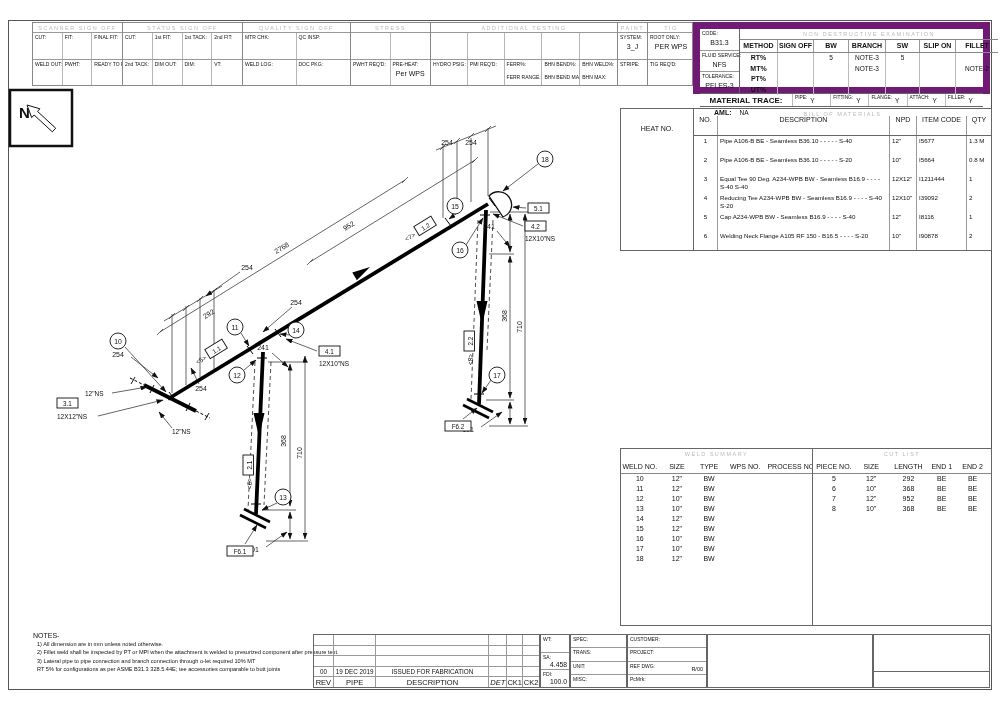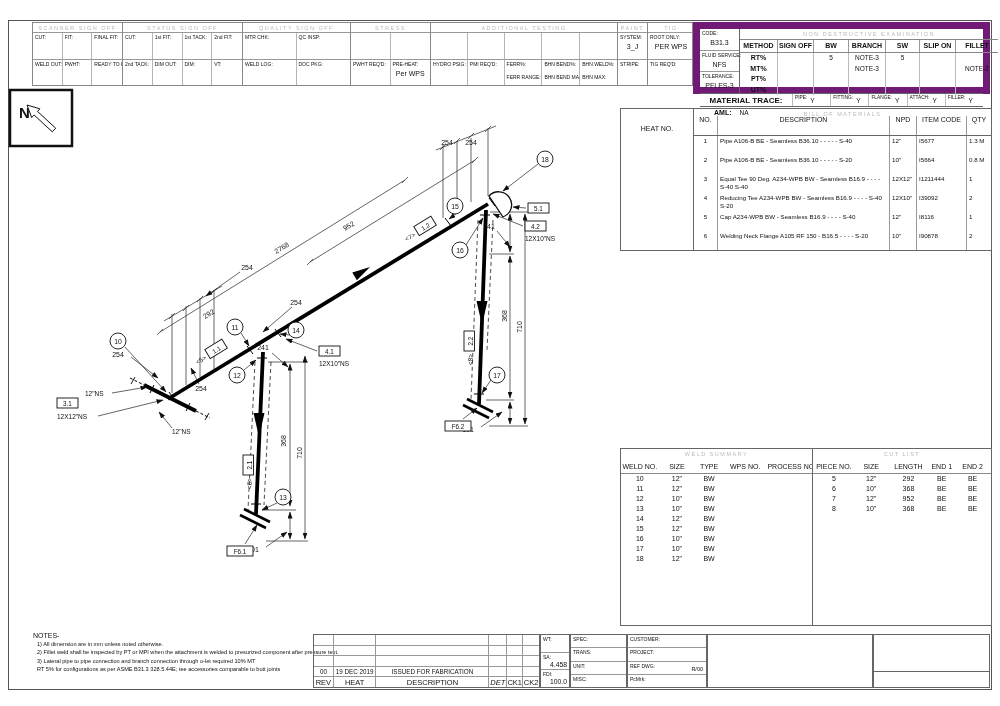--- a/index.html
+++ b/index.html
@@ -818,21 +818,21 @@
       <div class="trow rev-r">
         <div class="tcell c0" style="width: 20px;">00</div>
         <div class="tcell c1" style="width: 43px;">19 DEC 2019</div>
         <div class="tcell c2" style="width: 114px;">ISSUED FOR FABRICATION</div>
         <div class="tcell c3" style="width: 18px;"></div>
         <div class="tcell c4" style="width: 16px;"></div>
         <div class="tcell c5" style="width: 16px;"></div>
       </div>
       <div class="trow rev-r rev-head">
         <div class="tcell c0" style="width: 20px;">REV</div>
-        <div class="tcell c1" style="width: 43px;">HEAT</div>
+        <div class="tcell c1" style="width: 43px;">PIPE</div>
         <div class="tcell c2" style="width: 114px;">DESCRIPTION</div>
         <div class="tcell c3" style="width: 18px; font-style: italic;">DET</div>
         <div class="tcell c4" style="width: 16px;">CK1</div>
         <div class="tcell c5" style="width: 16px;">CK2</div>
       </div>
     </div>
 
   <div id="wtcol" class="abs icol" style="left:540px;width:30px;">
       <div class="icell">
         <div class="ilabel">WT:</div>

